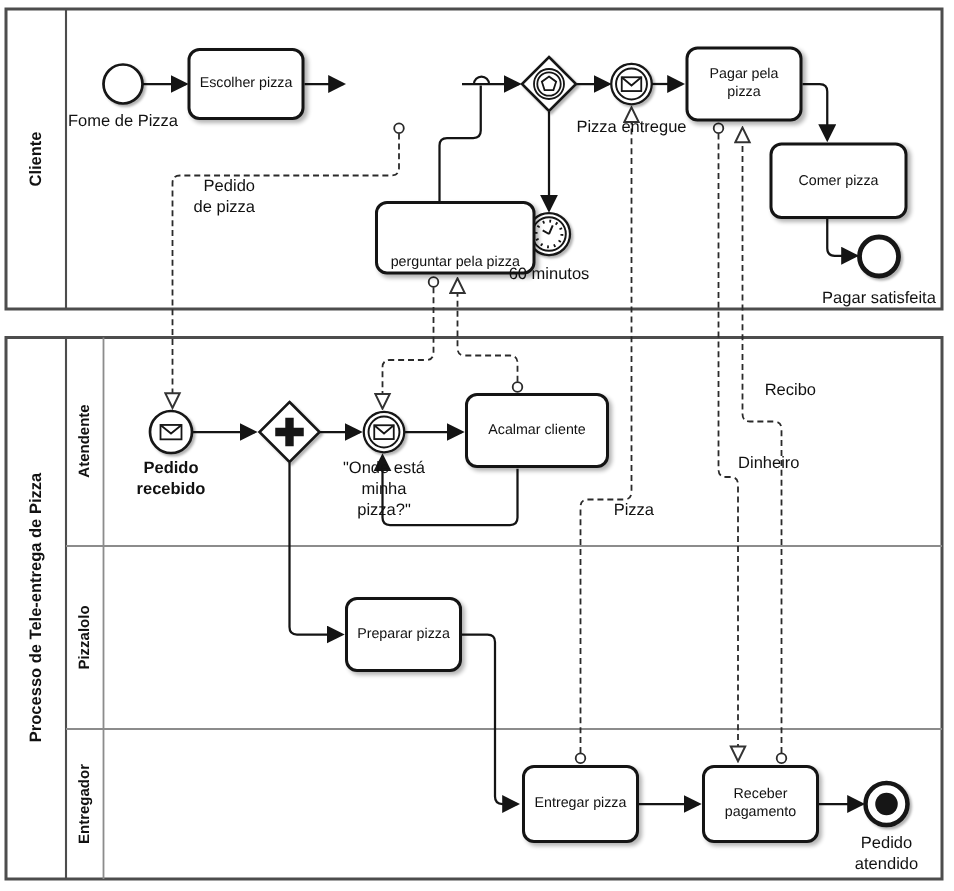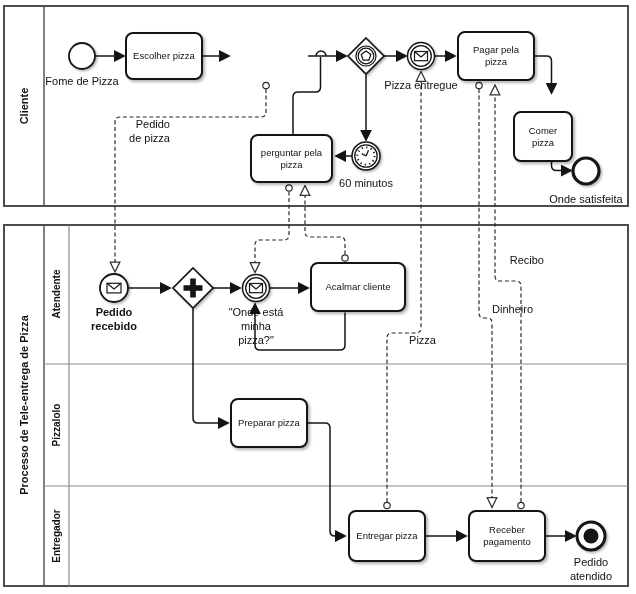--- a/index.html
+++ b/index.html
@@ -148,43 +148,43 @@
     </g>
   </g>
 </svg>
 
   <div class="task" style="left:125px;top:32px;width:78px;height:48px;">
       <span>Escolher pizza</span>
     </div>
   <div class="task" style="left:457px;top:31px;width:78px;height:50px;">
       <span>Pagar pela pizza</span>
     </div>
-  <div class="task" style="left:513px;top:95px;width:60px;height:51px;margin-top:16px;">
+  <div class="task" style="left:513px;top:95px;width:92px;height:51px;">
       <span>Comer pizza</span>
     </div>
-  <div class="task" style="left:250px;top:134px;width:83px;height:49px;">
+  <div class="task" style="left:250px;top:134px;width:107px;height:49px;align-items:flex-end;">
       <span>perguntar pela pizza</span>
     </div>
   <div class="task" style="left:310px;top:262px;width:96px;height:50px;">
       <span>Acalmar cliente</span>
     </div>
   <div class="task" style="left:230px;top:398px;width:78px;height:50px;">
       <span>Preparar pizza</span>
     </div>
   <div class="task" style="left:468px;top:510px;width:78px;height:52px;">
       <span>Receber pagamento</span>
     </div>
   <div class="task" style="left:348px;top:510px;width:78px;height:52px;">
       <span>Entregar pizza</span>
     </div>
 
   <div class="lbl" style="left:38px;top:75px;width:88px;">Fome de Pizza</div>
   <div class="lbl" style="left:379px;top:79px;width:84px;">Pizza entregue</div>
   <div class="lbl" style="left:331px;top:177px;width:70px;">60 minutos</div>
-  <div class="lbl" style="left:546px;top:193px;width:80px;">Onde satisfeita</div>
+  <div class="lbl" style="left:546px;top:193px;width:80px;">Pagar satisfeita</div>
   <div class="lbl" style="left:84px;top:306px;width:60px;font-weight:bold;">Pedido recebido</div>
   <div class="lbl" style="left:223px;top:306px;width:66px;">"Onde está minha pizza?"</div>
   <div class="lbl" style="left:561px;top:556px;width:60px;">Pedido atendido</div>
   <div class="lbl left" style="left:122px;top:118px;width:48px;">Pedido de pizza</div>
   <div class="lbl left" style="left:396px;top:334px;width:40px;">Pizza</div>
   <div class="lbl left" style="left:483px;top:303px;width:50px;">Dinheiro</div>
   <div class="lbl left" style="left:504px;top:254px;width:40px;">Recibo</div>
 
   <div class="vlabel pool-title" style="left:-36px;top:98px;width:120px;">Cliente</div>
   <div class="vlabel pool-title" style="left:-96px;top:397px;width:240px;">Processo de Tele-entrega de Pizza</div>

